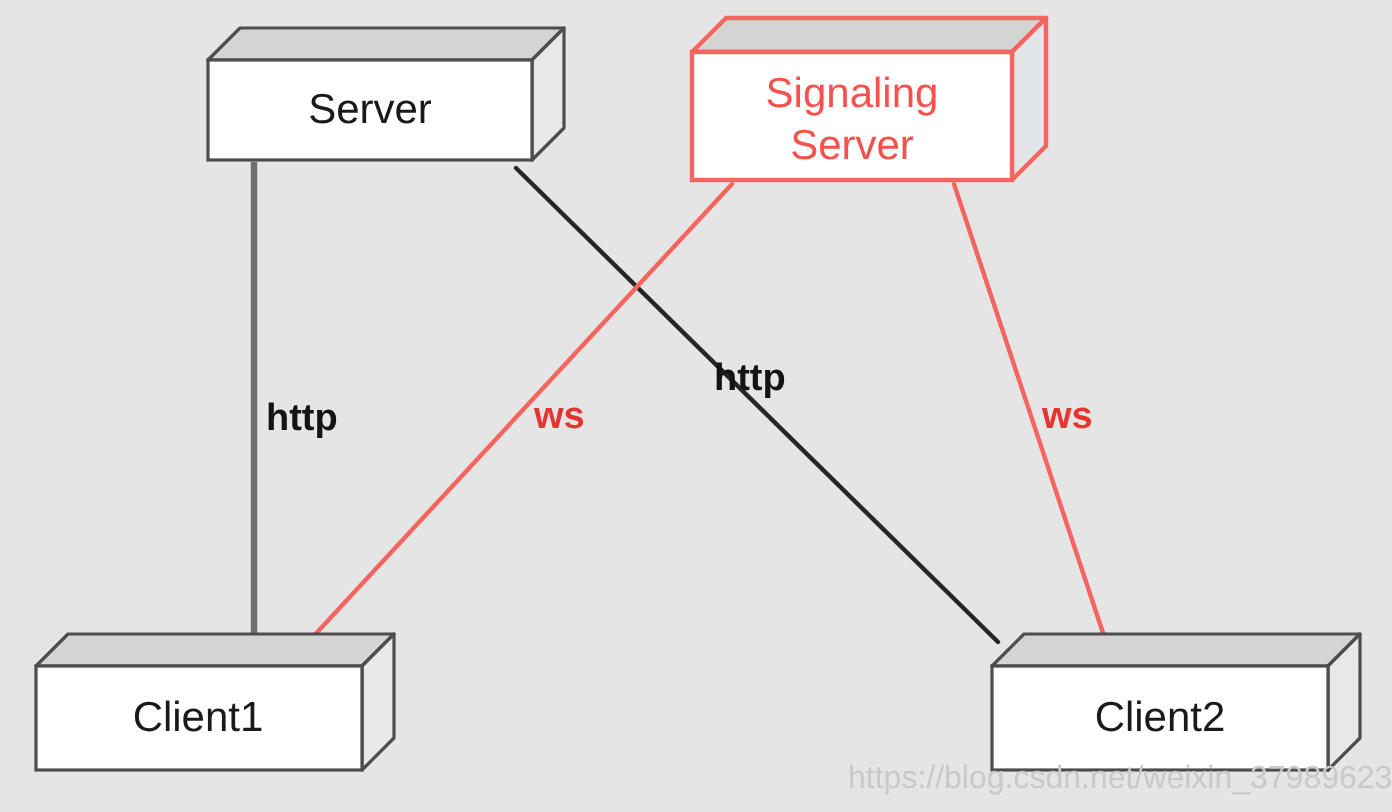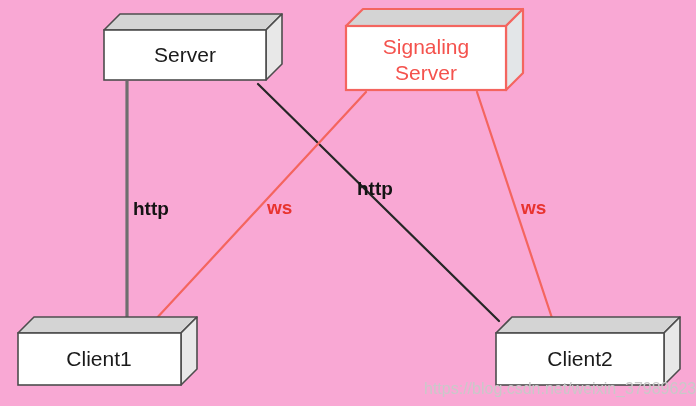--- a/index.html
+++ b/index.html
@@ -7,21 +7,21 @@
     padding: 0;
     background: #ffffff;
   }
   body {
     font-family: "Liberation Sans", sans-serif;
   }
   #canvas {
     position: relative;
     width: 696px;
     height: 406px;
-    background: #f9a8d4;
+    background: #e5e5e5;
     overflow: hidden;
   }
   #diagram-svg {
     position: absolute;
     left: 0;
     top: 0;
     width: 696px;
     height: 406px;
   }
   .node-label {

